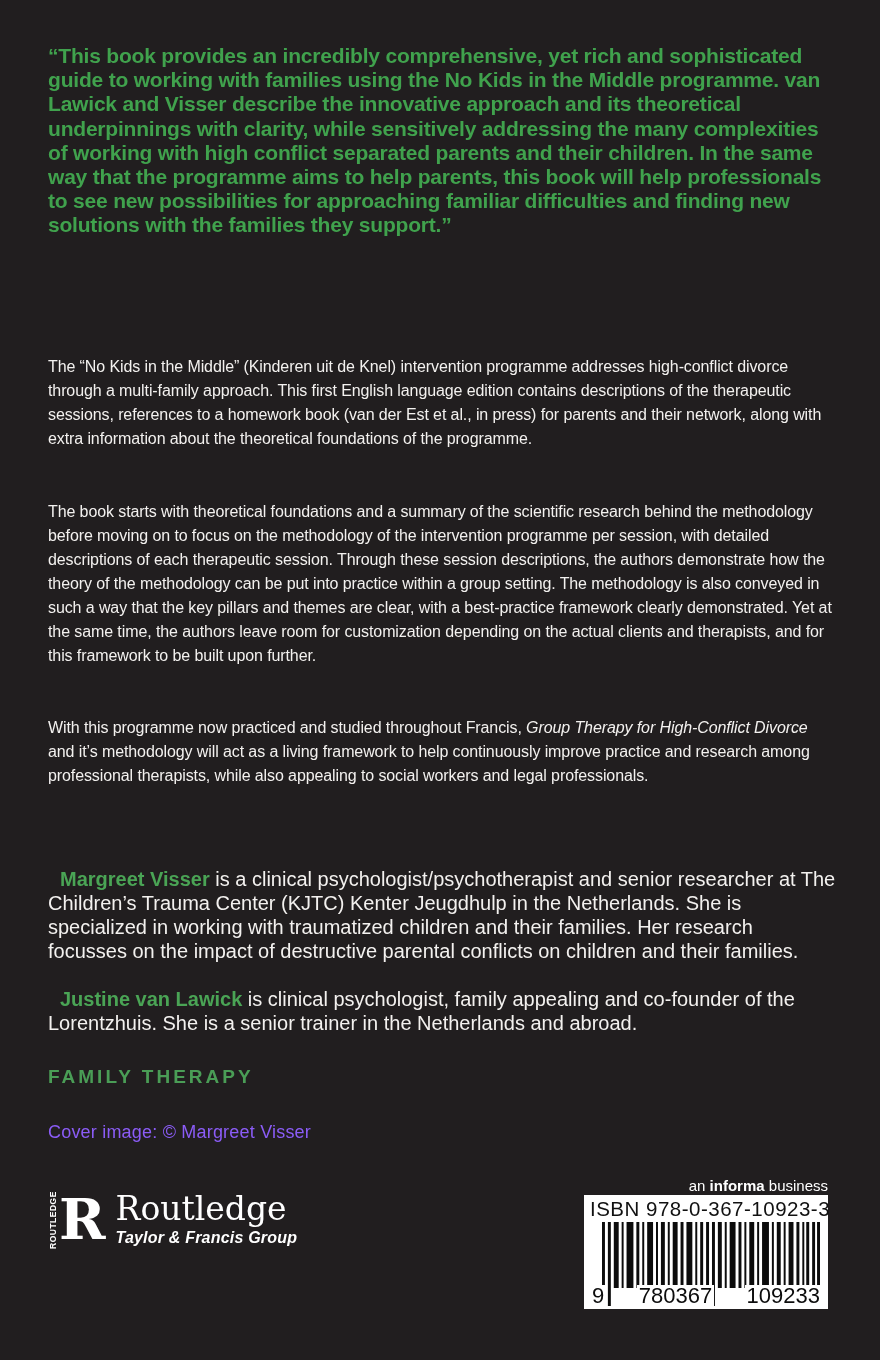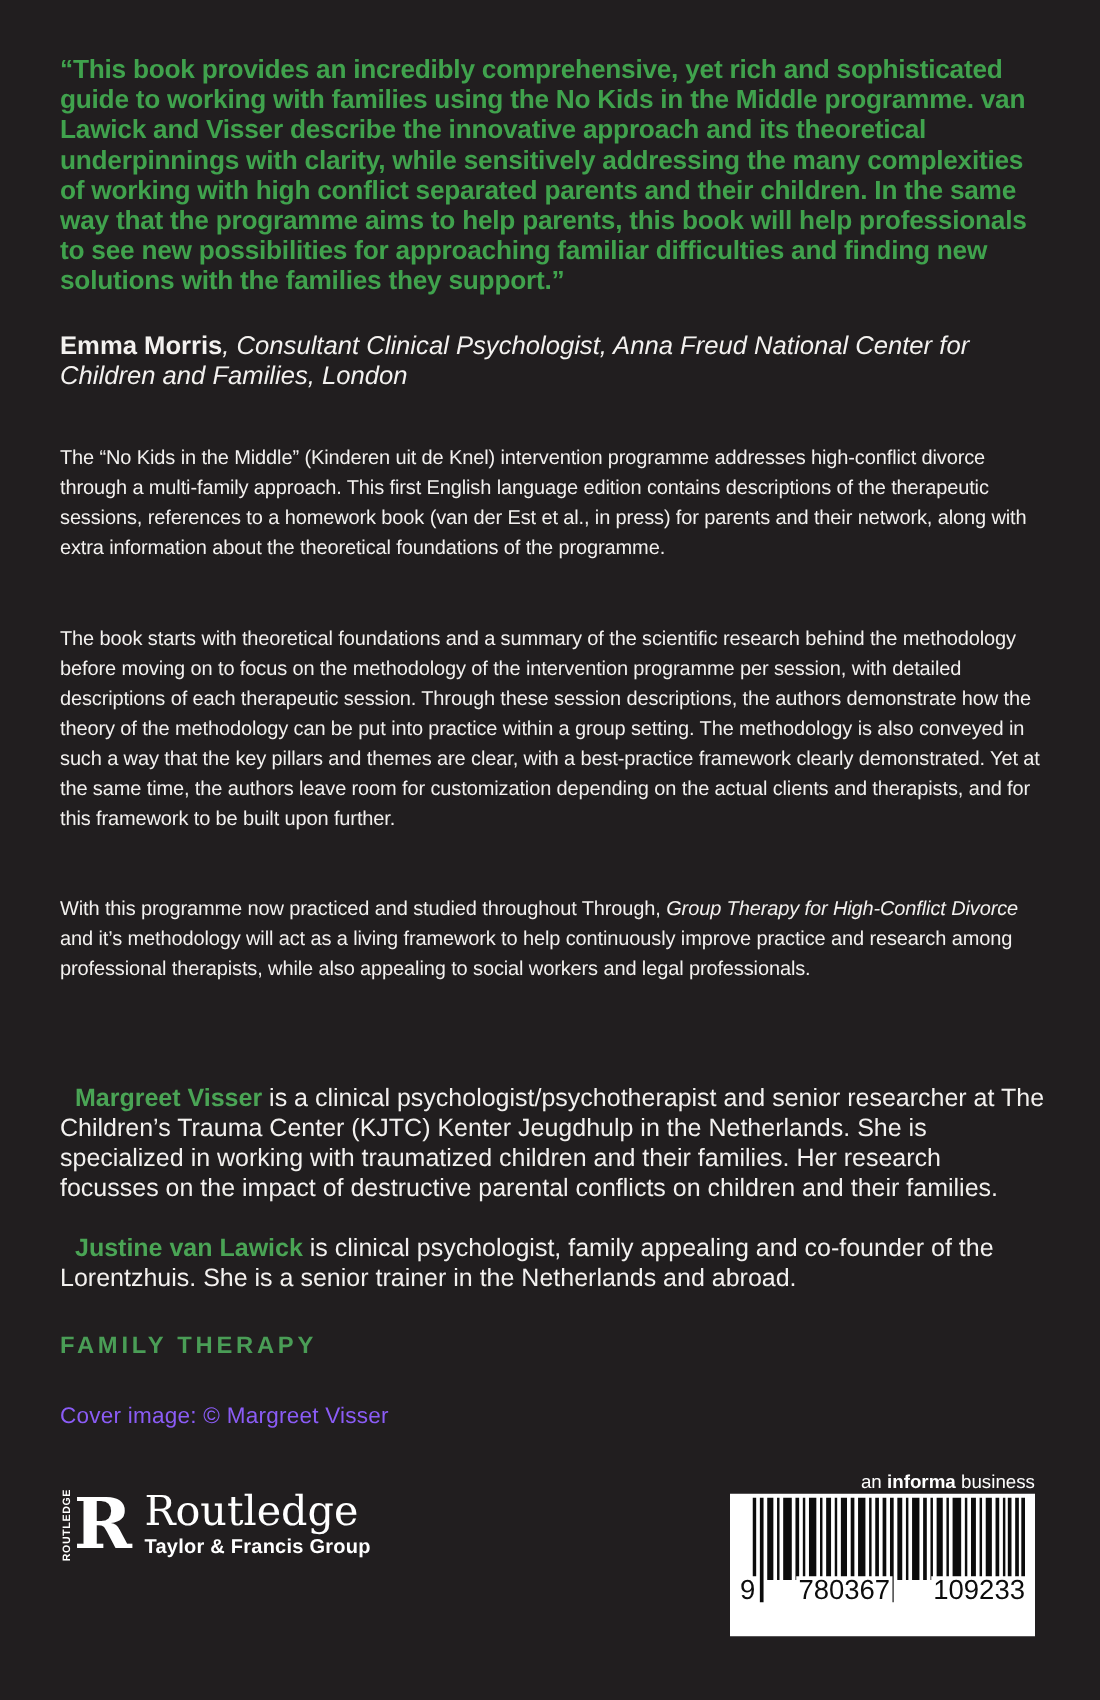--- a/index.html
+++ b/index.html
@@ -64,21 +64,21 @@
     font-size:56px;line-height:58px;font-weight:bold;
     color:#ffffff;margin-left:1px;
   }
   .pub-text{display:flex;flex-direction:column;justify-content:center;height:60px;}
   .pub-name{
     font-family:"DejaVu Serif",serif;
     font-size:33px;line-height:34px;color:#ffffff;font-weight:normal;
   }
   .pub-group{
     font-size:16px;line-height:20px;color:#ffffff;font-weight:bold;
-    letter-spacing:0.2px;margin-top:2px;
+    letter-spacing:0.2px;margin-top:2px;font-style:italic;
   }
   .website{
     top:1254px;left:48px;
     font-size:18px;color:#ffffff;letter-spacing:0.3px;
   }
   .informa{
     top:1177px;left:584px;width:244px;
     font-size:15px;color:#ffffff;text-align:right;
   }
   .informa b{font-weight:bold;}
@@ -105,30 +105,27 @@
     font-size:15.5px;color:#3e7e48;letter-spacing:0.2px;
   }
 </style>
 </head>
 <body>
 
 <div class="cover">
 
   <div class="abs quote">“This book provides an incredibly comprehensive, yet rich and sophisticated guide to working with families using the No Kids in the Middle programme. van Lawick and Visser describe the innovative approach and its theoretical underpinnings with clarity, while sensitively addressing the many complexities of working with high conflict separated parents and their children. In the same way that the programme aims to help parents, this book will help professionals to see new possibilities for approaching familiar difficulties and finding new solutions with the families they support.”</div>
 
-  <div class="abs attribution">
-    <span class="name">Emma Morris</span><span class="details">, Consultant Clinical Psychologist, Anna Freud National Center for Children and Families, London</span>
-  </div>
 
   <div class="abs para para1">The “No Kids in the Middle” (Kinderen uit de Knel) intervention programme addresses high-conflict divorce through a multi-family approach. This first English language edition contains descriptions of the therapeutic sessions, references to a homework book (van der Est et al., in press) for parents and their network, along with extra information about the theoretical foundations of the programme.</div>
 
   <div class="abs para para2">The book starts with theoretical foundations and a summary of the scientific research behind the methodology before moving on to focus on the methodology of the intervention programme per session, with detailed descriptions of each therapeutic session. Through these session descriptions, the authors demonstrate how the theory of the methodology can be put into practice within a group setting. The methodology is also conveyed in such a way that the key pillars and themes are clear, with a best-practice framework clearly demonstrated. Yet at the same time, the authors leave room for customization depending on the actual clients and therapists, and for this framework to be built upon further.</div>
 
   <div class="abs para para3">
-    <span>With this programme now practiced and studied throughout Through, </span><span class="italic">Group Therapy for High-Conflict Divorce</span><span> and it’s methodology will act as a living framework to help continuously improve practice and research among professional therapists, while also appealing to social workers and legal professionals.</span>
+    <span>With this programme now practiced and studied throughout Francis, </span><span class="italic">Group Therapy for High-Conflict Divorce</span><span> and it’s methodology will act as a living framework to help continuously improve practice and research among professional therapists, while also appealing to social workers and legal professionals.</span>
   </div>
 
   <div class="abs bio bio1">
     <span class="author-name">Margreet Visser</span><span> is a clinical psychologist/psychotherapist and senior researcher at The Children’s Trauma Center (KJTC) Kenter Jeugdhulp in the Netherlands. She is specialized in working with traumatized children and their families. Her research focusses on the impact of destructive parental conflicts on children and their families.</span>
   </div>
 
   <div class="abs bio bio2">
     <span class="author-name">Justine van Lawick</span><span> is clinical psychologist, family appealing and co-founder of the Lorentzhuis. She is a senior trainer in the Netherlands and abroad.</span>
   </div>
 
@@ -146,20 +143,21 @@
       <div class="pub-group">Taylor &amp; Francis Group</div>
     </div>
   </div>
 
 
   <div class="abs informa">
     <span>an </span><b>informa</b><span> business</span>
   </div>
 
   <div class="abs barcode-box">
+    <div class="isbn-label">ISBN 978-0-367-10923-3</div>
     <div class="bars">
       <svg viewBox="0 0 222 84" preserveAspectRatio="none">
 
         <rect x="0" y="0" width="3" height="84" fill="#0c0c0c"></rect>
         <rect x="6" y="0" width="3" height="84" fill="#0c0c0c"></rect>
         <rect x="106" y="0" width="3" height="84" fill="#0c0c0c"></rect>
         <rect x="112" y="0" width="3" height="84" fill="#0c0c0c"></rect>
         <rect x="214" y="0" width="3" height="84" fill="#0c0c0c"></rect>
         <rect x="219" y="0" width="3" height="84" fill="#0c0c0c"></rect>
 

